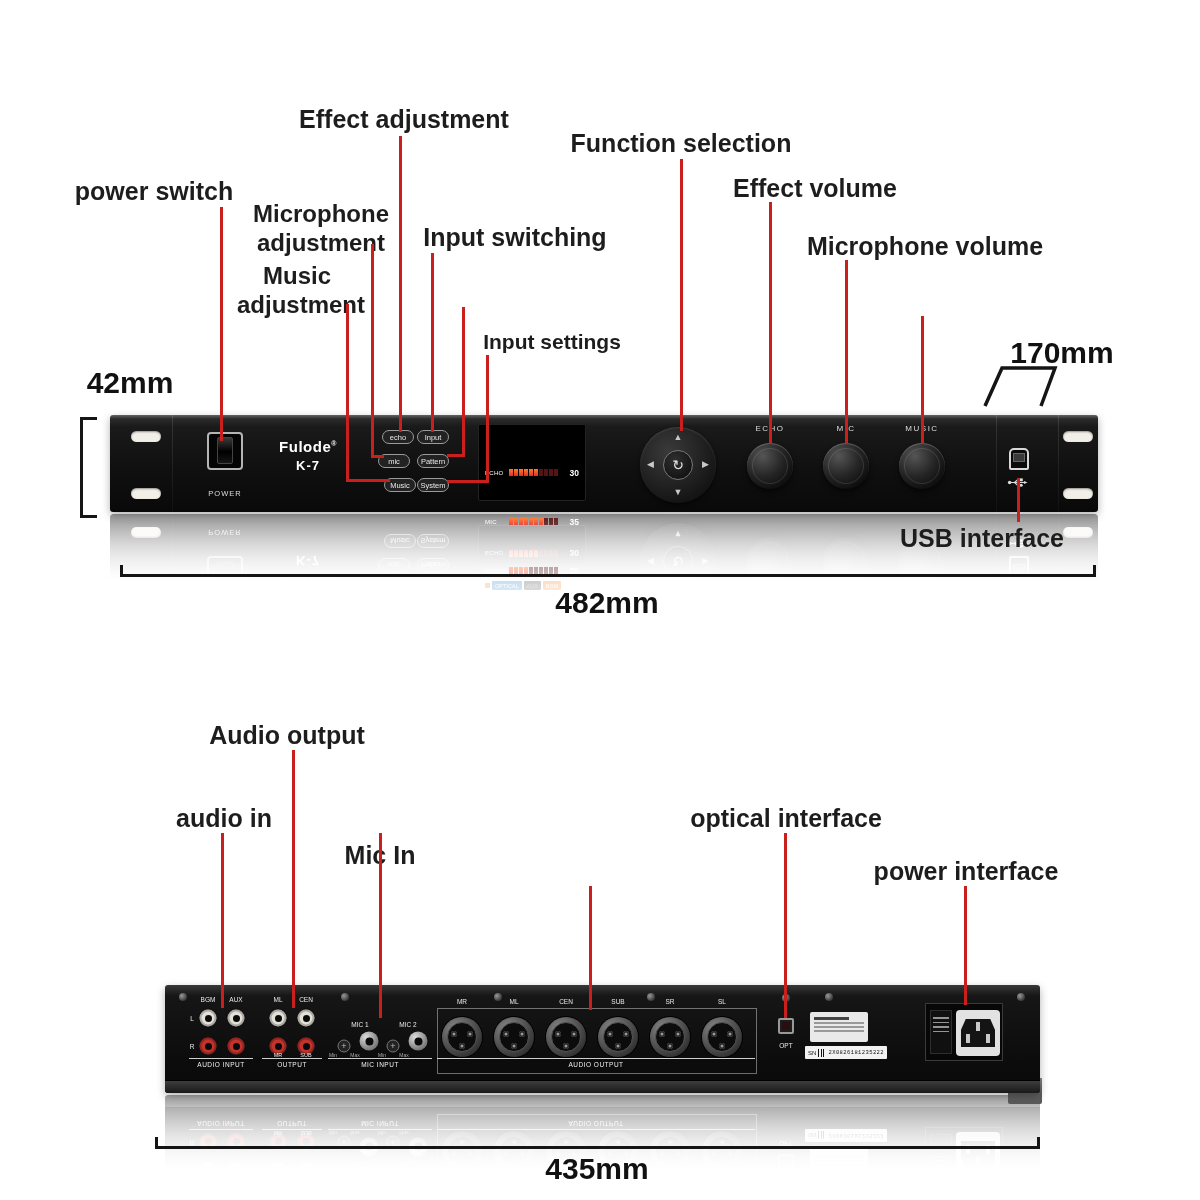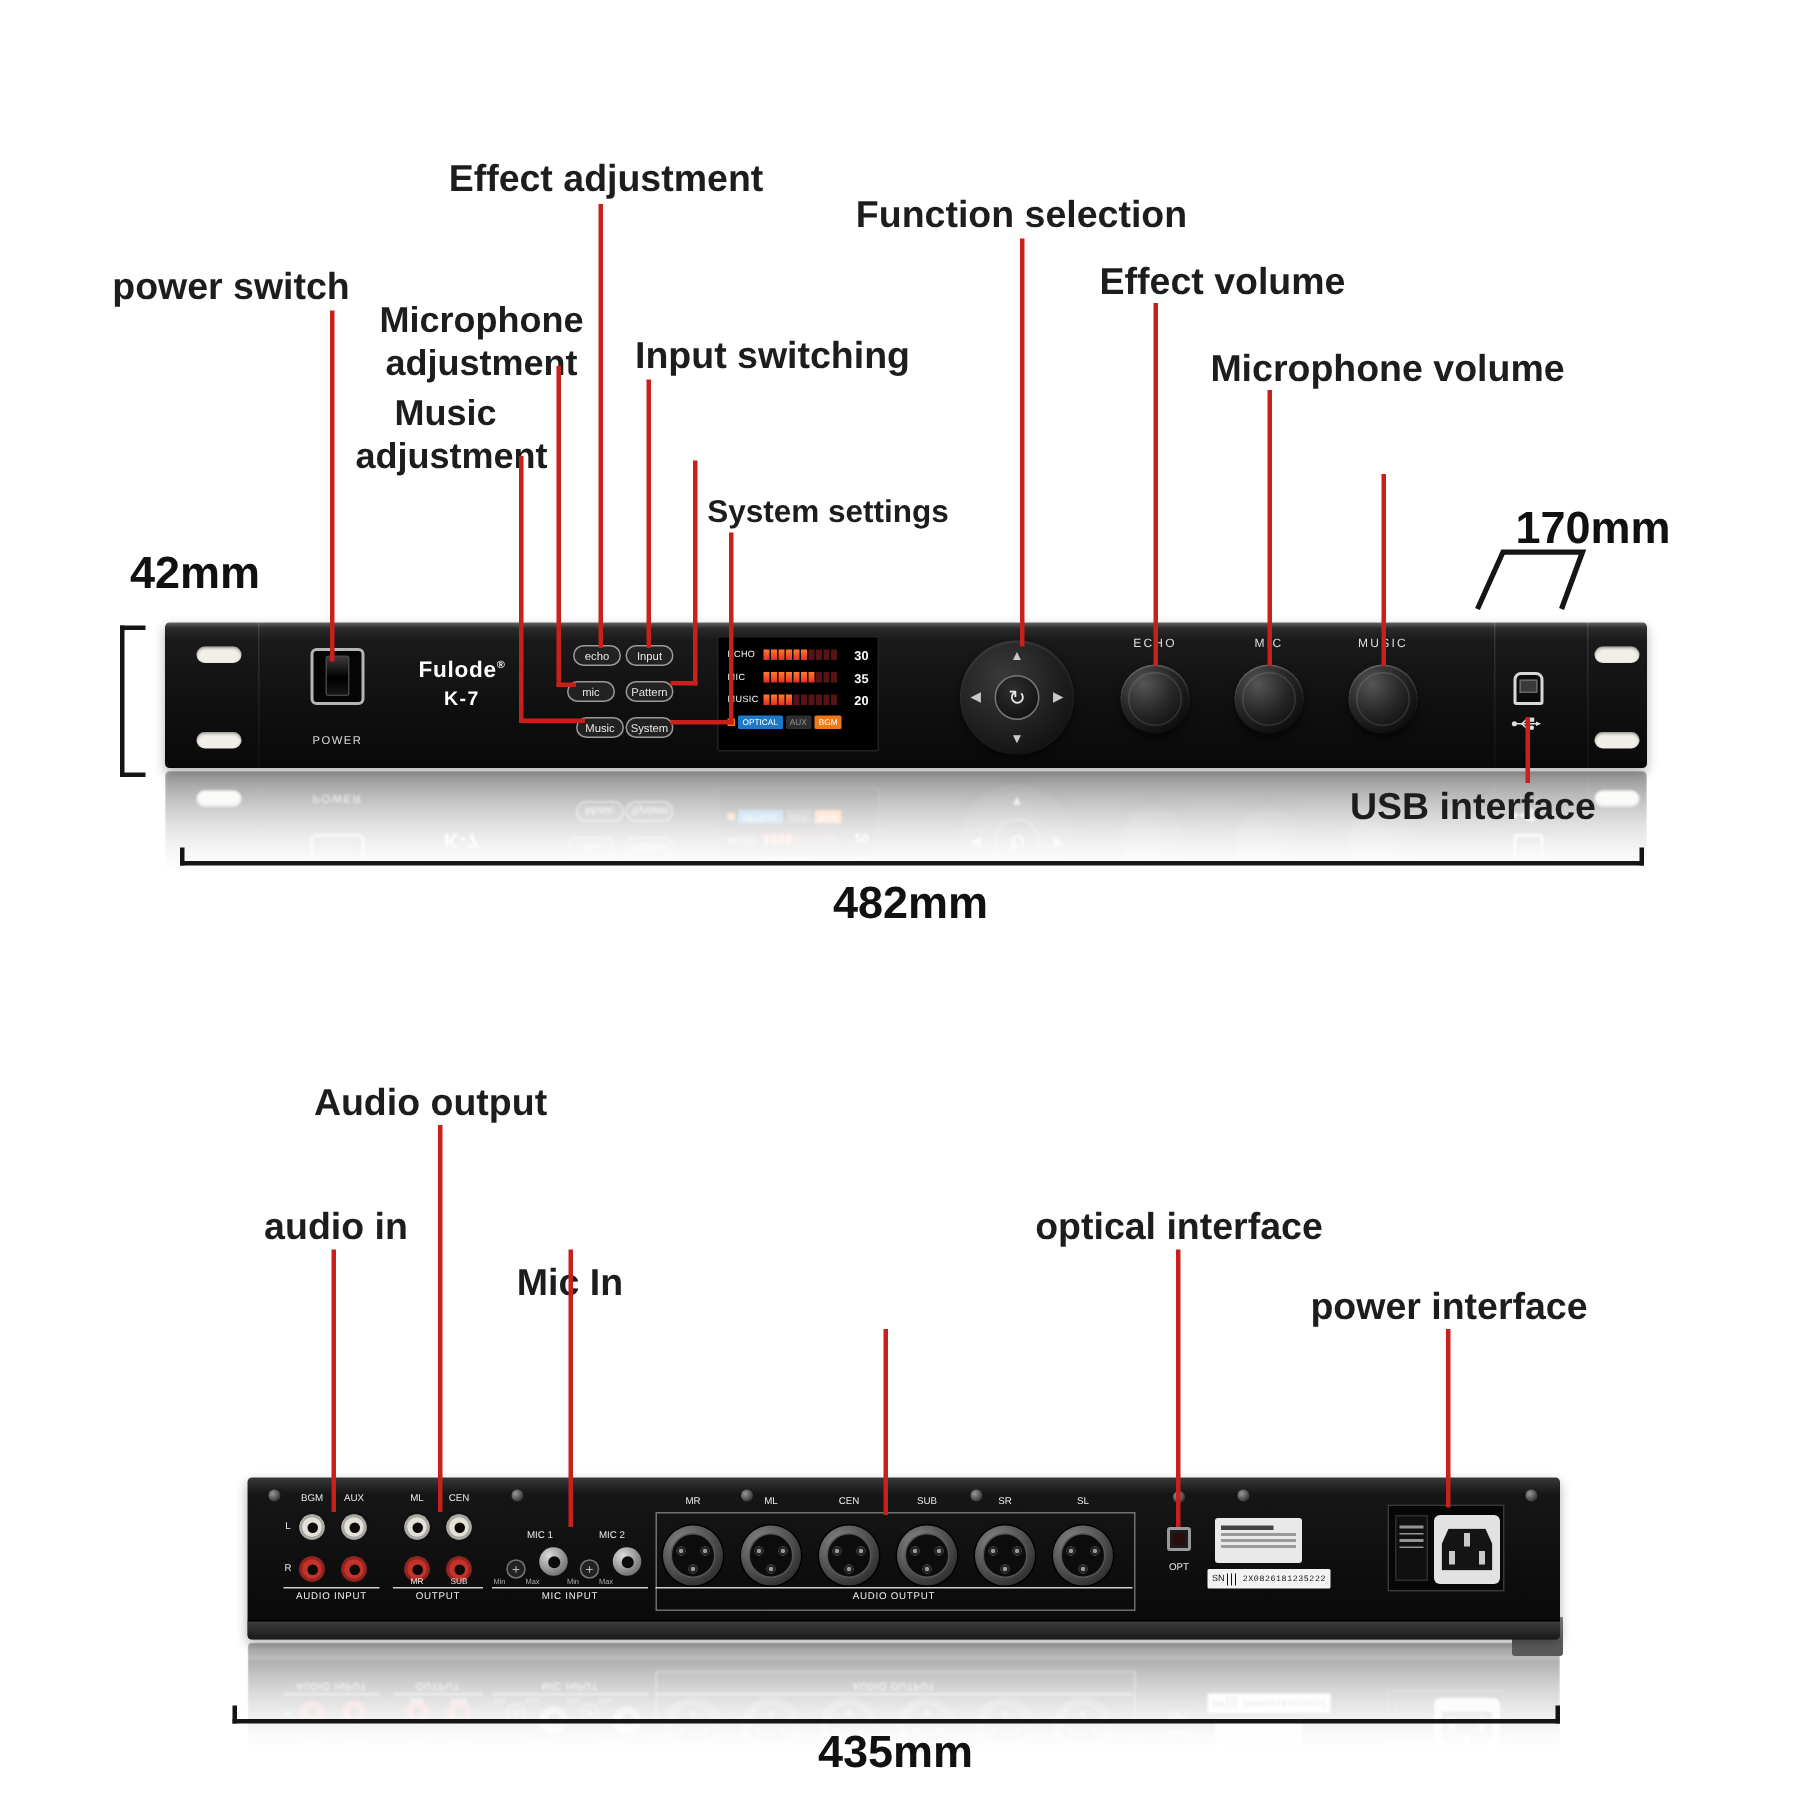--- a/index.html
+++ b/index.html
@@ -28,21 +28,21 @@
   .device-front{background:linear-gradient(180deg,#636363 0,#2b2b2b 4%,#1a1a1a 12%,#101010 55%,#090909 100%);}
   .seam{position:absolute;top:0;bottom:0;width:1px;background:linear-gradient(rgba(255,255,255,.12),rgba(255,255,255,.03));}
   .earhole{position:absolute;width:30px;height:11px;border-radius:6px;background:#f2efe9;box-shadow:inset 0 1px 2px rgba(0,0,0,.4);}
   .pswitch{position:absolute;width:36px;height:38px;background:#050505;border:2px solid #b5b5b5;border-radius:4px;box-sizing:border-box;}
   .rocker{margin:3px auto 0;width:14px;height:25px;background:linear-gradient(180deg,#3a3a3a,#000 55%,#151515);border:1px solid #444;border-radius:2px;}
   .plabel{position:absolute;left:115px;top:74px;transform:translateX(-50%);font-size:7.5px;color:#ddd;letter-spacing:1px;}
   .brand{position:absolute;text-align:center;color:#fff;font-size:15px;font-weight:bold;letter-spacing:.5px;}
   .model{position:absolute;text-align:center;color:#fff;font-size:13px;font-weight:bold;letter-spacing:1px;}
   .fbtn{position:absolute;width:32px;height:14px;border-radius:8px;background:#222;border:1px solid #9a9a9a;color:#e8e8e8;font-size:7.5px;display:flex;align-items:center;justify-content:center;box-sizing:border-box;}
   .screen{position:absolute;width:108px;height:77px;background:#000;border:1px solid #222;border-radius:2px;padding:5px 6px;box-sizing:border-box;}
-  .drow{display:flex;align-items:center;height:13px;margin-bottom:2px;}
+  .drow{display:flex;align-items:center;height:13px;margin-bottom:2px;margin-top:36px;}
   .dlabel{width:24px;font-size:6px;color:#fff;letter-spacing:.3px;}
   .dbar{display:flex;gap:1px;flex:1;}
   .seg{width:4px;height:7px;background:#571414;display:inline-block;}
   .seg.lit{background:linear-gradient(180deg,#ff7a30,#e62e20);}
   .dval{width:16px;font-size:8.5px;font-weight:bold;color:#fff;text-align:right;}
   .dsrc{display:flex;align-items:center;gap:2px;margin-top:4px;}
   .dot{width:5px;height:5px;background:#f07818;}
   .chip{font-size:5.5px;padding:1.5px 3px;color:#fff;border-radius:1px;white-space:nowrap;}
   .chip.blue{background:#1e78c8;}
   .chip.dark{background:#2e2e2e;color:#999;}
@@ -114,21 +114,21 @@
 <div class="canvas">
 
   <div class="ann big" style="left:284px;top:104px;width:240px">Effect adjustment</div>
   <div class="ann big" style="left:561px;top:128px;width:240px">Function selection</div>
   <div class="ann big" style="left:54px;top:176px;width:200px">power switch</div>
   <div class="ann big" style="left:715px;top:173px;width:200px">Effect volume</div>
   <div class="ann small" style="left:251px;top:200px;width:140px">Microphone adjustment</div>
   <div class="ann big" style="left:405px;top:222px;width:220px">Input switching</div>
   <div class="ann big" style="left:795px;top:231px;width:260px">Microphone volume</div>
   <div class="ann small" style="left:237px;top:262px;width:120px">Music adjustment</div>
-  <div class="ann med" style="left:462px;top:329px;width:180px">System settings</div>
+  <div class="ann med" style="left:462px;top:329px;width:180px">Input settings</div>
   <div class="ann big" style="left:882px;top:523px;width:200px">USB interface</div>
 
   <div class="leader v" style="left:399px;top:136px;height:296px"></div>
   <div class="leader v" style="left:680px;top:159px;height:272px"></div>
   <div class="leader v" style="left:220px;top:207px;height:234px"></div>
   <div class="leader v" style="left:769px;top:202px;height:242px"></div>
   <div class="leader v" style="left:371px;top:244px;height:214px"></div>
   <div class="leader h" style="left:371px;top:455px;width:13px"></div>
   <div class="leader v" style="left:431px;top:253px;height:179px"></div>
   <div class="leader v" style="left:845px;top:260px;height:184px"></div>

